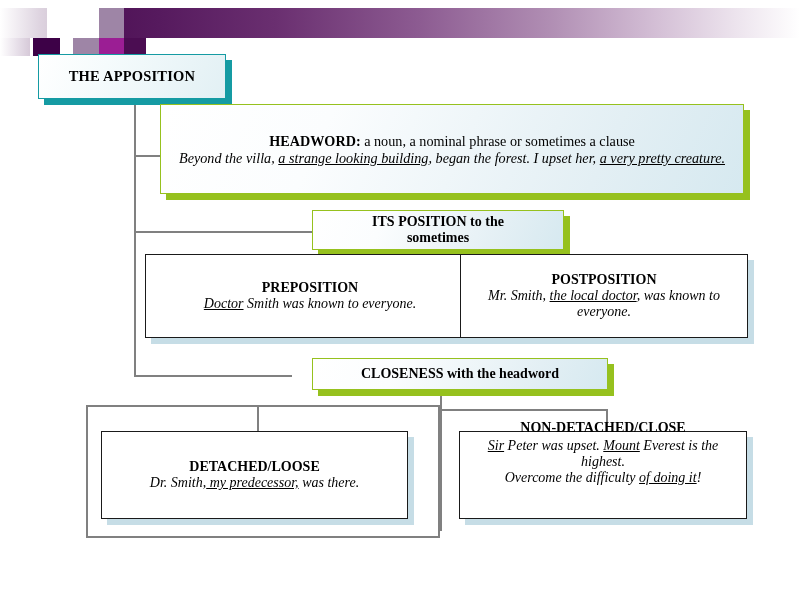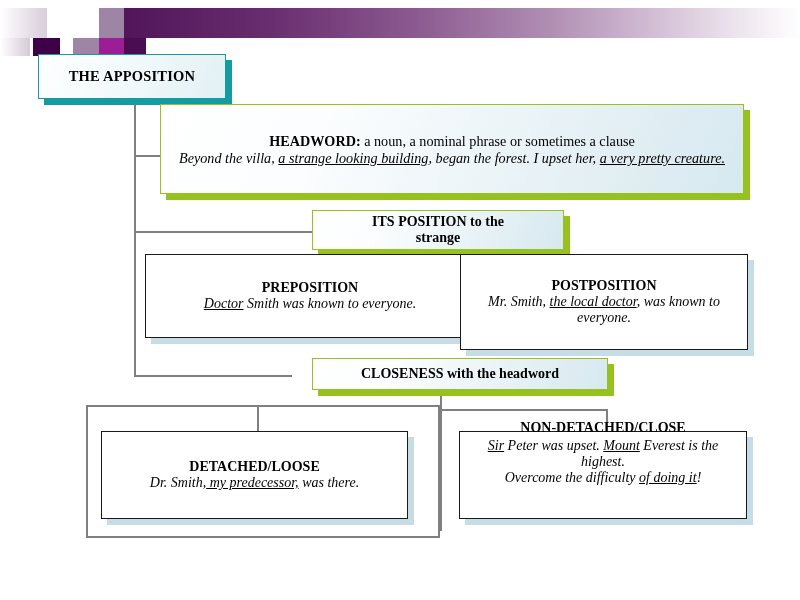--- a/index.html
+++ b/index.html
@@ -200,35 +200,35 @@
       <div class="ex">
         <span>Beyond the villa, </span><span class="u">a strange looking building</span><span>, began the forest. I upset her, </span><span class="u">a very pretty creature.</span>
       </div>
     </div>
   </div>
 
   <div class="node node-green" id="position-node" style="left:312px; top:210px; width:252px; height:40px;">
     <div class="shadow"></div>
     <div class="body">
       <div class="title-text">ITS POSITION to the</div>
-      <div class="title-text">strange</div>
+      <div class="title-text">sometimes</div>
     </div>
   </div>
 
   <div class="node node-plain" id="preposition-node" style="left:145px; top:254px; width:330px; height:84px;">
     <div class="shadow"></div>
     <div class="body">
       <div class="title-text">PREPOSITION</div>
       <div class="ex">
         <span class="u">Doctor</span><span> Smith was known to everyone.</span>
       </div>
     </div>
   </div>
 
-  <div class="node node-plain" id="postposition-node" style="left:460px; top:254px; width:288px; height:96px;">
+  <div class="node node-plain" id="postposition-node" style="left:460px; top:254px; width:288px; height:84px;">
     <div class="shadow"></div>
     <div class="body">
       <div class="title-text">POSTPOSITION</div>
       <div class="ex">
         <span>Mr. Smith, </span><span class="u">the local doctor</span><span>, was known to everyone.</span>
       </div>
     </div>
   </div>
 
   <div class="node node-green" id="closeness-node" style="left:292px; top:358px; width:296px; height:32px;margin-left:20px;">

